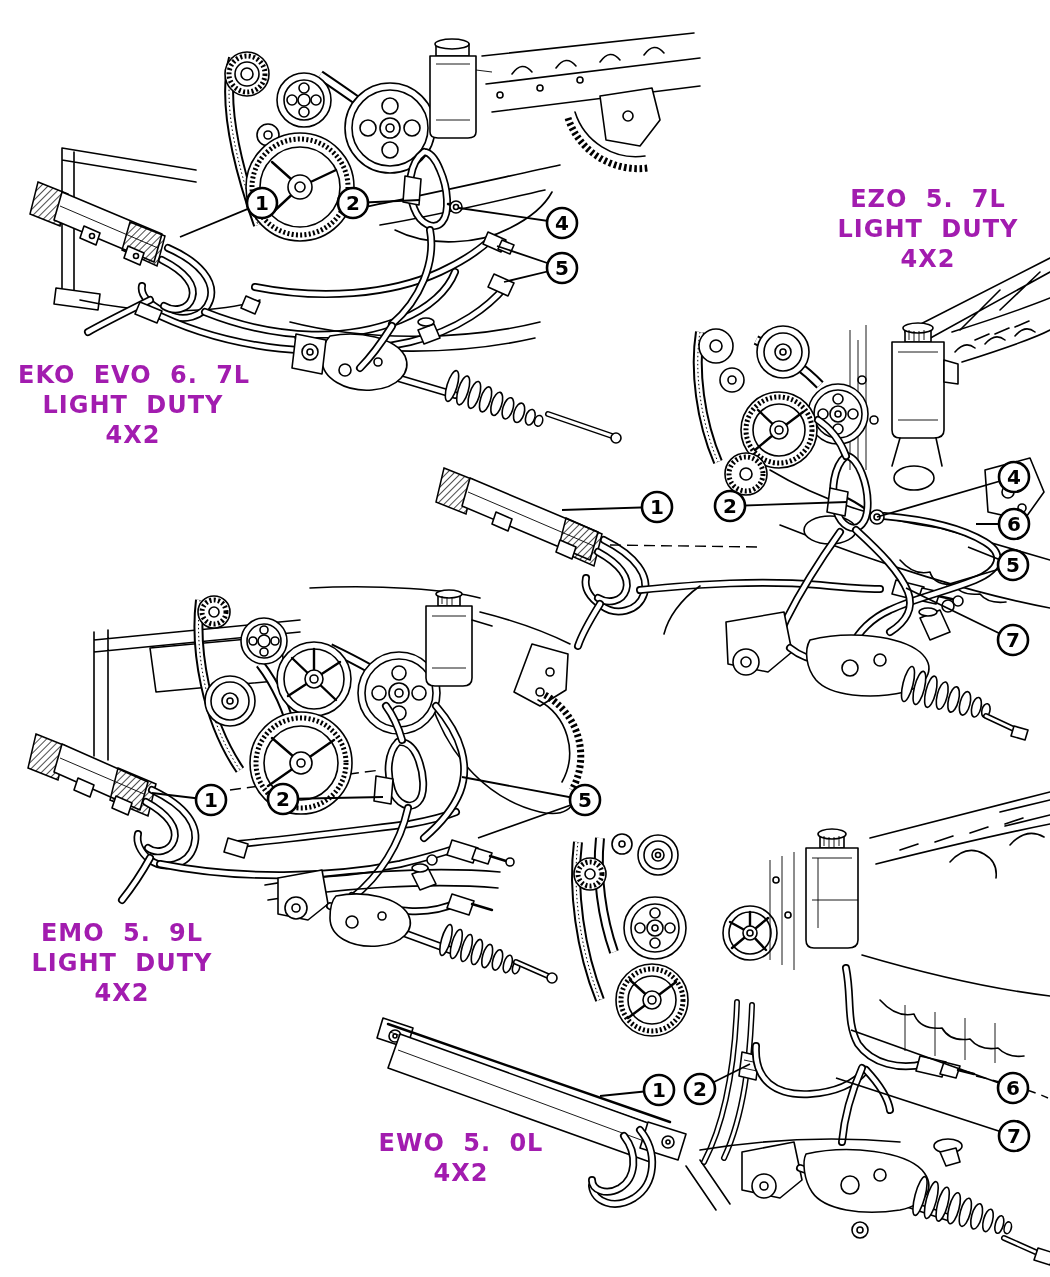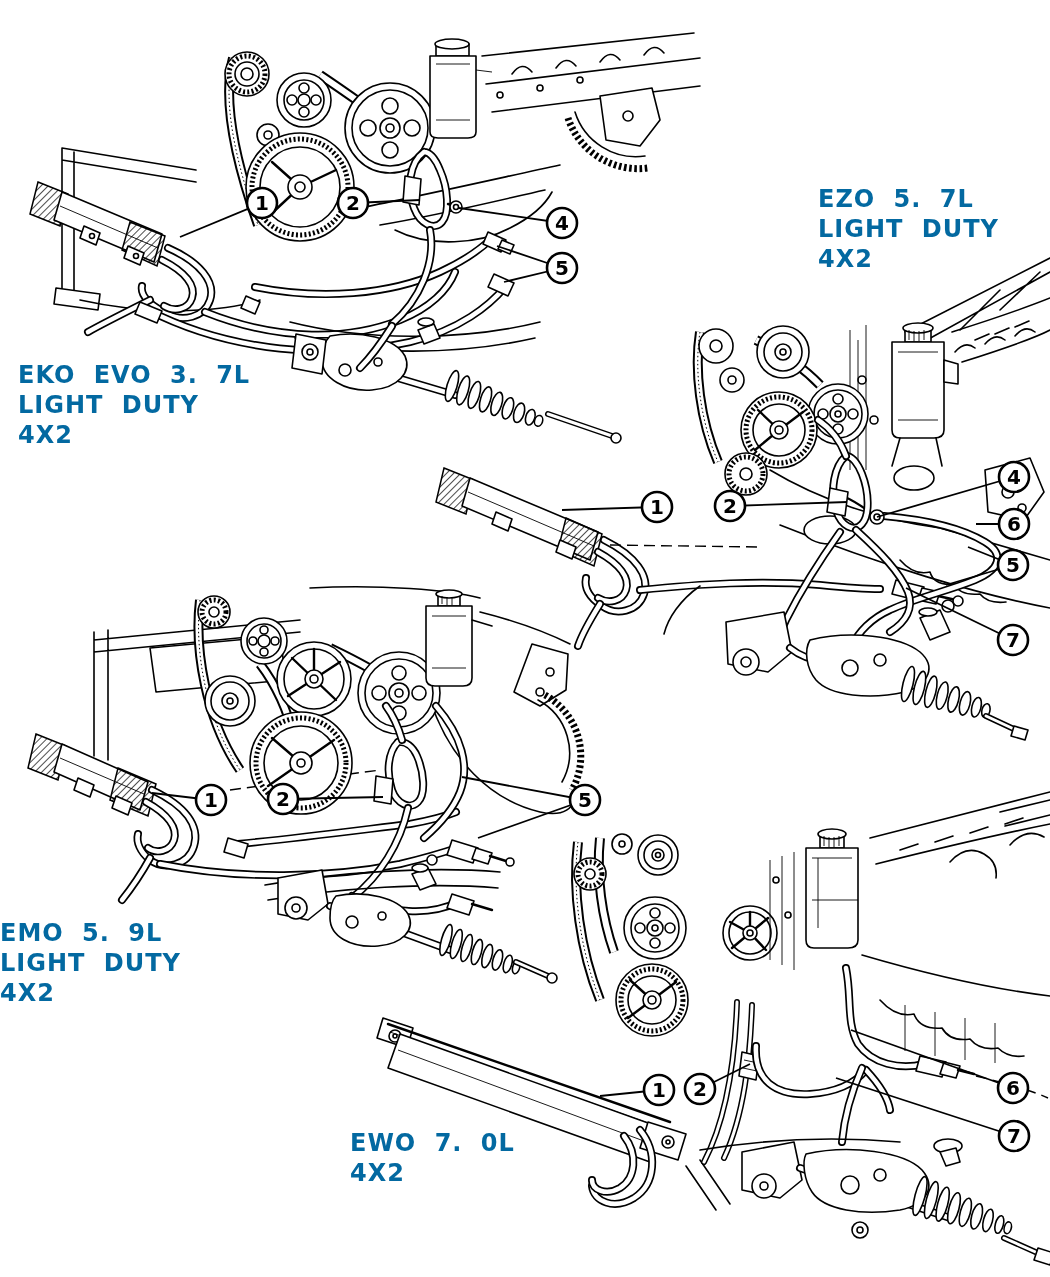--- a/index.html
+++ b/index.html
@@ -18,26 +18,26 @@
   .b5w{stroke:#fff;stroke-width:6;fill:none}
   .bd{stroke:#000;stroke-width:1;stroke-dasharray:1.5 2.5;fill:none}
   .rib{stroke:#000;stroke-width:5;stroke-dasharray:2 2.3;fill:none}
   .teeth{fill:none;stroke:#000;stroke-width:7;stroke-dasharray:2.6 2.6}
   .dash{fill:none;stroke:#000;stroke-width:1.4;stroke-dasharray:11 6}
   .hatchf{fill:url(#hatch);stroke:#000;stroke-width:1.5}
   .leader{stroke:#000;stroke-width:1.8}
   .callout-circle{fill:#fff;stroke:#000;stroke-width:2.6}
   .callout-num{font:bold 20px "DejaVu Sans",sans-serif;text-anchor:middle;fill:#000}
   
-  .dlabel{position:absolute;font:bold 24px "DejaVu Sans",sans-serif;
-          letter-spacing:1px;word-spacing:9px;line-height:30px;color:#0369a1;white-space:nowrap}
+  .dlabel{position:absolute;text-align:center;font:bold 24px "DejaVu Sans",sans-serif;
+          letter-spacing:1px;word-spacing:9px;line-height:30px;color:#a21caf;white-space:nowrap}
   .dlabel span{display:block}
   #label-eko{left:18px;top:360px;width:230px}
   #label-ezo{left:818px;top:184px;width:220px}
-  #label-emo{left:0;top:918px;width:220px}
+  #label-emo{left:12px;top:918px;width:220px}
   #label-ewo{left:350px;top:1128px;width:222px}
 </style>
 </head>
 <body>
 
 <div id="stage">
 
 <svg width="1050" height="1277" viewBox="0 0 1050 1277">
   <defs>
     <pattern id="hatch" width="5" height="5" patternUnits="userSpaceOnUse" patternTransform="rotate(45)">
@@ -645,32 +645,32 @@
         </g>
         <line x1="1014" y1="1136" x2="836" y2="1078" class="leader"></line>
         <g>
           <circle cx="1014" cy="1136" r="15" class="callout-circle"></circle>
           <text x="1014" y="1143.2" class="callout-num">7</text>
         </g>
       </g>
 </svg>
 
 <div class="dlabel" id="label-eko">
-  <span>EKO EVO 3. 7L</span>
+  <span>EKO EVO 6. 7L</span>
   <span>LIGHT DUTY</span>
   <span>4X2</span>
 </div>
 <div class="dlabel" id="label-ezo">
   <span>EZO 5. 7L</span>
   <span>LIGHT DUTY</span>
   <span>4X2</span>
 </div>
 <div class="dlabel" id="label-emo">
   <span>EMO 5. 9L</span>
   <span>LIGHT DUTY</span>
   <span>4X2</span>
 </div>
 <div class="dlabel" id="label-ewo">
-  <span>EWO 7. 0L</span>
+  <span>EWO 5. 0L</span>
   <span>4X2</span>
 </div>
 
 </div>
 
 </body></html>

